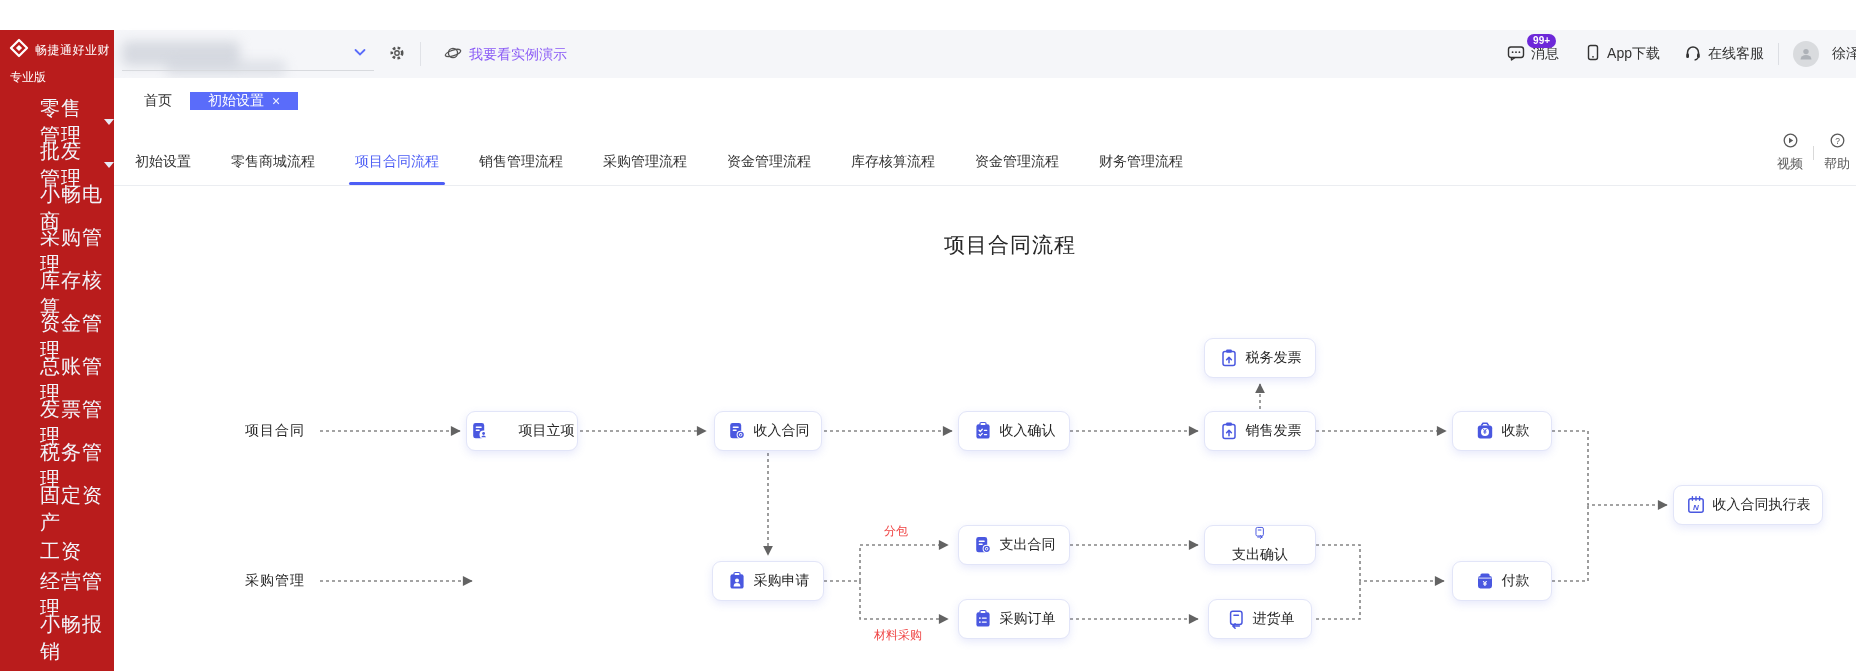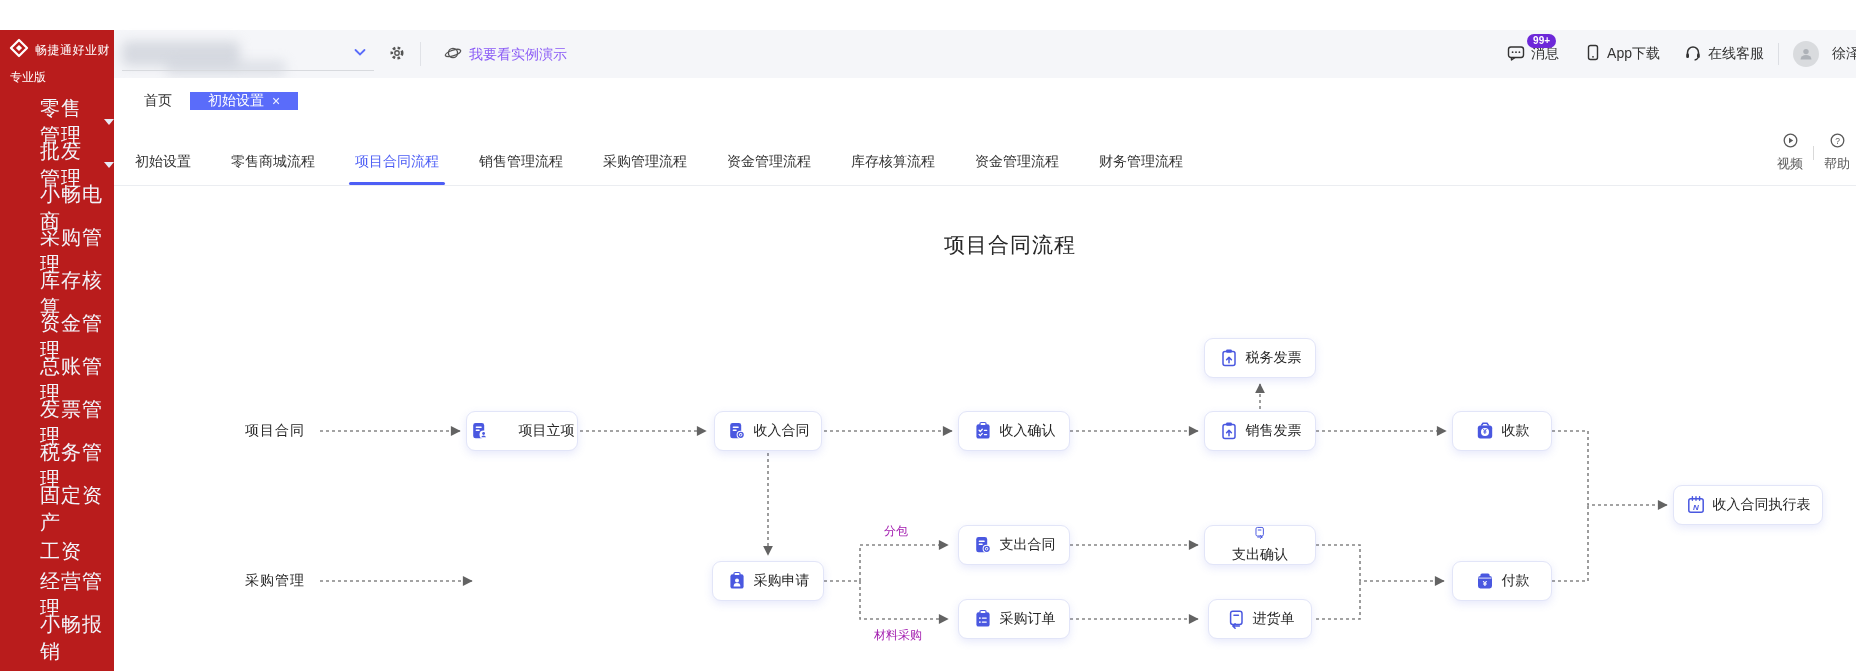--- a/index.html
+++ b/index.html
@@ -49,21 +49,21 @@
   .modtabs-right { position:absolute; right:6px; bottom:12px; display:flex; align-items:center; gap:6px; font-size:13px; color:#595959; }
   .modtabs-right .vsep { width:1px; height:14px; background:#d9d9d9; margin:0 4px; }
   .mr-item { display:flex; align-items:center; gap:4px; cursor:pointer; white-space:nowrap;flex-direction:column; }
 
   
   .content { position:absolute; left:114px; top:186px; width:1742px; height:485px; background:#fff; }
   .flow-title { position:absolute; left:896px; top:45px; transform:translateX(-50%); font-size:21px; color:#262626; font-weight:500; letter-spacing:1px; }
   .flow-svg { position:absolute; left:0; top:0; }
   .flow-node { position:absolute; transform:translate(-50%,-50%); height:40px; background:#fff; border:1px solid #e2e5f8; border-radius:9px; box-shadow:0 3px 9px rgba(93,106,230,.15); display:flex; align-items:center; justify-content:center; gap:7px; font-size:14px; color:#262626; cursor:pointer; white-space:nowrap; }
   .flow-label { position:absolute; transform:translateY(-50%); font-size:14px; color:#262626; letter-spacing:1px; }
-  .branch-label { position:absolute; transform:translate(-50%,-50%); font-size:12px; color:#a21caf; }
+  .branch-label { position:absolute; transform:translate(-50%,-50%); font-size:12px; color:#ef4444; }
 </style>
 </head>
 <body>
 
 <div id="app">
 
   <div class="topstrip"></div>
 
   <div class="sidebar">
     <div class="brand">

